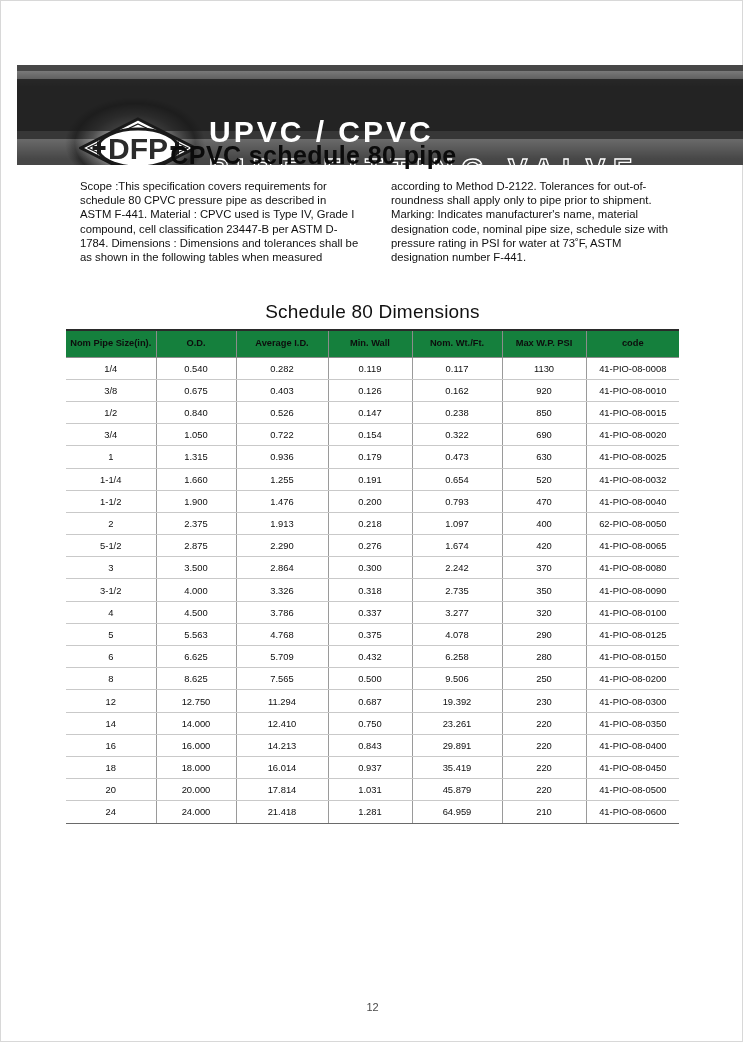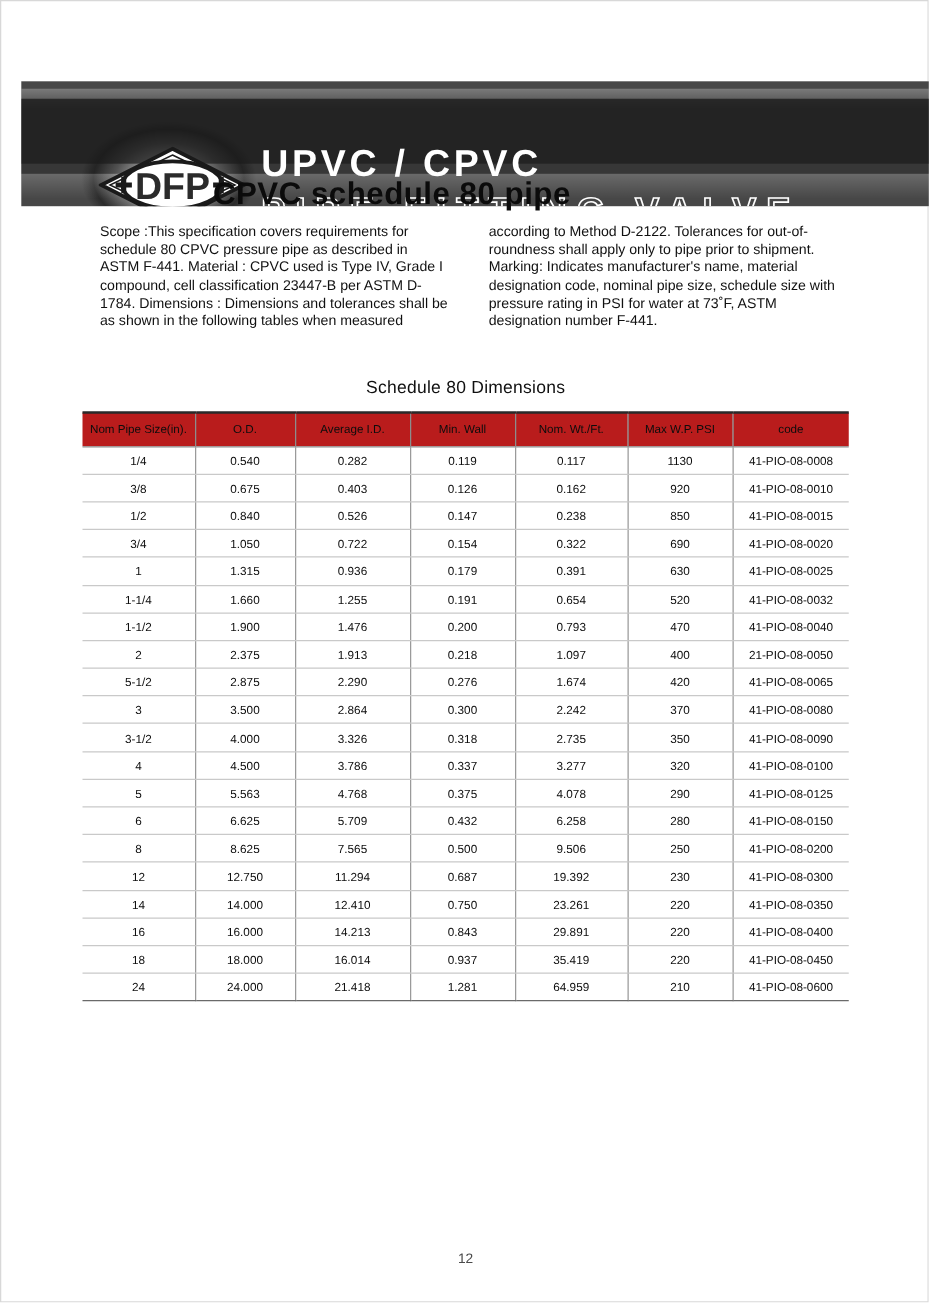--- a/index.html
+++ b/index.html
@@ -85,42 +85,42 @@
   .intro{
     position:absolute;left:79px;top:178px;width:590px;
     display:flex;gap:32px;
   }
   .intro-col{width:284px;font-size:11.3px;line-height:14.2px;color:#101010;}
   .intro-col p{margin:0;}
 
   
   .table-title{
     position:absolute;left:0;top:300px;width:743px;text-align:center;
-    font-size:14px;color:#101010;letter-spacing:.2px;
+    font-size:19px;color:#101010;letter-spacing:.2px;
   }
   .unit-note{
     position:absolute;right:64px;top:313px;
     font-size:9.5px;color:#101010;
     font-family:"DejaVu Sans",sans-serif;
     letter-spacing:.3px;
     margin-top:28px;
   }
 
   .dim-table{
     position:absolute;left:65px;top:328px;width:613px;
     border-collapse:collapse;table-layout:fixed;
     font-size:9.6px;color:#0d0d0d;
   }
   .dim-table thead th{
-    background:#b91c1c;
+    background:#15803d;
     border-left:1px solid #8c8c8c;
     border-right:1px solid #8c8c8c;
     border-top:2.2px solid #2a2a2a;
     border-bottom:1px solid #8c8c8c;
-    font-weight:normal;
+    font-weight:bold;
     font-size:9.3px;
     line-height:11.6px;
     padding:7px 2px;
     text-align:center;
     vertical-align:middle;
   }
   .dim-table thead th:first-child{border-left:none;}
   .dim-table thead th:last-child{border-right:none;}
 
   .dim-table tbody td{
@@ -254,21 +254,21 @@
           <td>0.154</td>
           <td>0.322</td>
           <td>690</td>
           <td>41-PIO-08-0020</td>
         </tr>
         <tr>
           <td>1</td>
           <td>1.315</td>
           <td>0.936</td>
           <td>0.179</td>
-          <td>0.391</td>
+          <td>0.473</td>
           <td>630</td>
           <td>41-PIO-08-0025</td>
         </tr>
         <tr>
           <td>1-1/4</td>
           <td>1.660</td>
           <td>1.255</td>
           <td>0.191</td>
           <td>0.654</td>
           <td>520</td>
@@ -283,21 +283,21 @@
           <td>470</td>
           <td>41-PIO-08-0040</td>
         </tr>
         <tr>
           <td>2</td>
           <td>2.375</td>
           <td>1.913</td>
           <td>0.218</td>
           <td>1.097</td>
           <td>400</td>
-          <td>21-PIO-08-0050</td>
+          <td>62-PIO-08-0050</td>
         </tr>
         <tr>
           <td>5-1/2</td>
           <td>2.875</td>
           <td>2.290</td>
           <td>0.276</td>
           <td>1.674</td>
           <td>420</td>
           <td>41-PIO-08-0065</td>
         </tr>
@@ -385,20 +385,29 @@
         <tr>
           <td>18</td>
           <td>18.000</td>
           <td>16.014</td>
           <td>0.937</td>
           <td>35.419</td>
           <td>220</td>
           <td>41-PIO-08-0450</td>
         </tr>
         <tr>
+          <td>20</td>
+          <td>20.000</td>
+          <td>17.814</td>
+          <td>1.031</td>
+          <td>45.879</td>
+          <td>220</td>
+          <td>41-PIO-08-0500</td>
+        </tr>
+        <tr>
           <td>24</td>
           <td>24.000</td>
           <td>21.418</td>
           <td>1.281</td>
           <td>64.959</td>
           <td>210</td>
           <td>41-PIO-08-0600</td>
         </tr>
       </tbody>
   </table>

